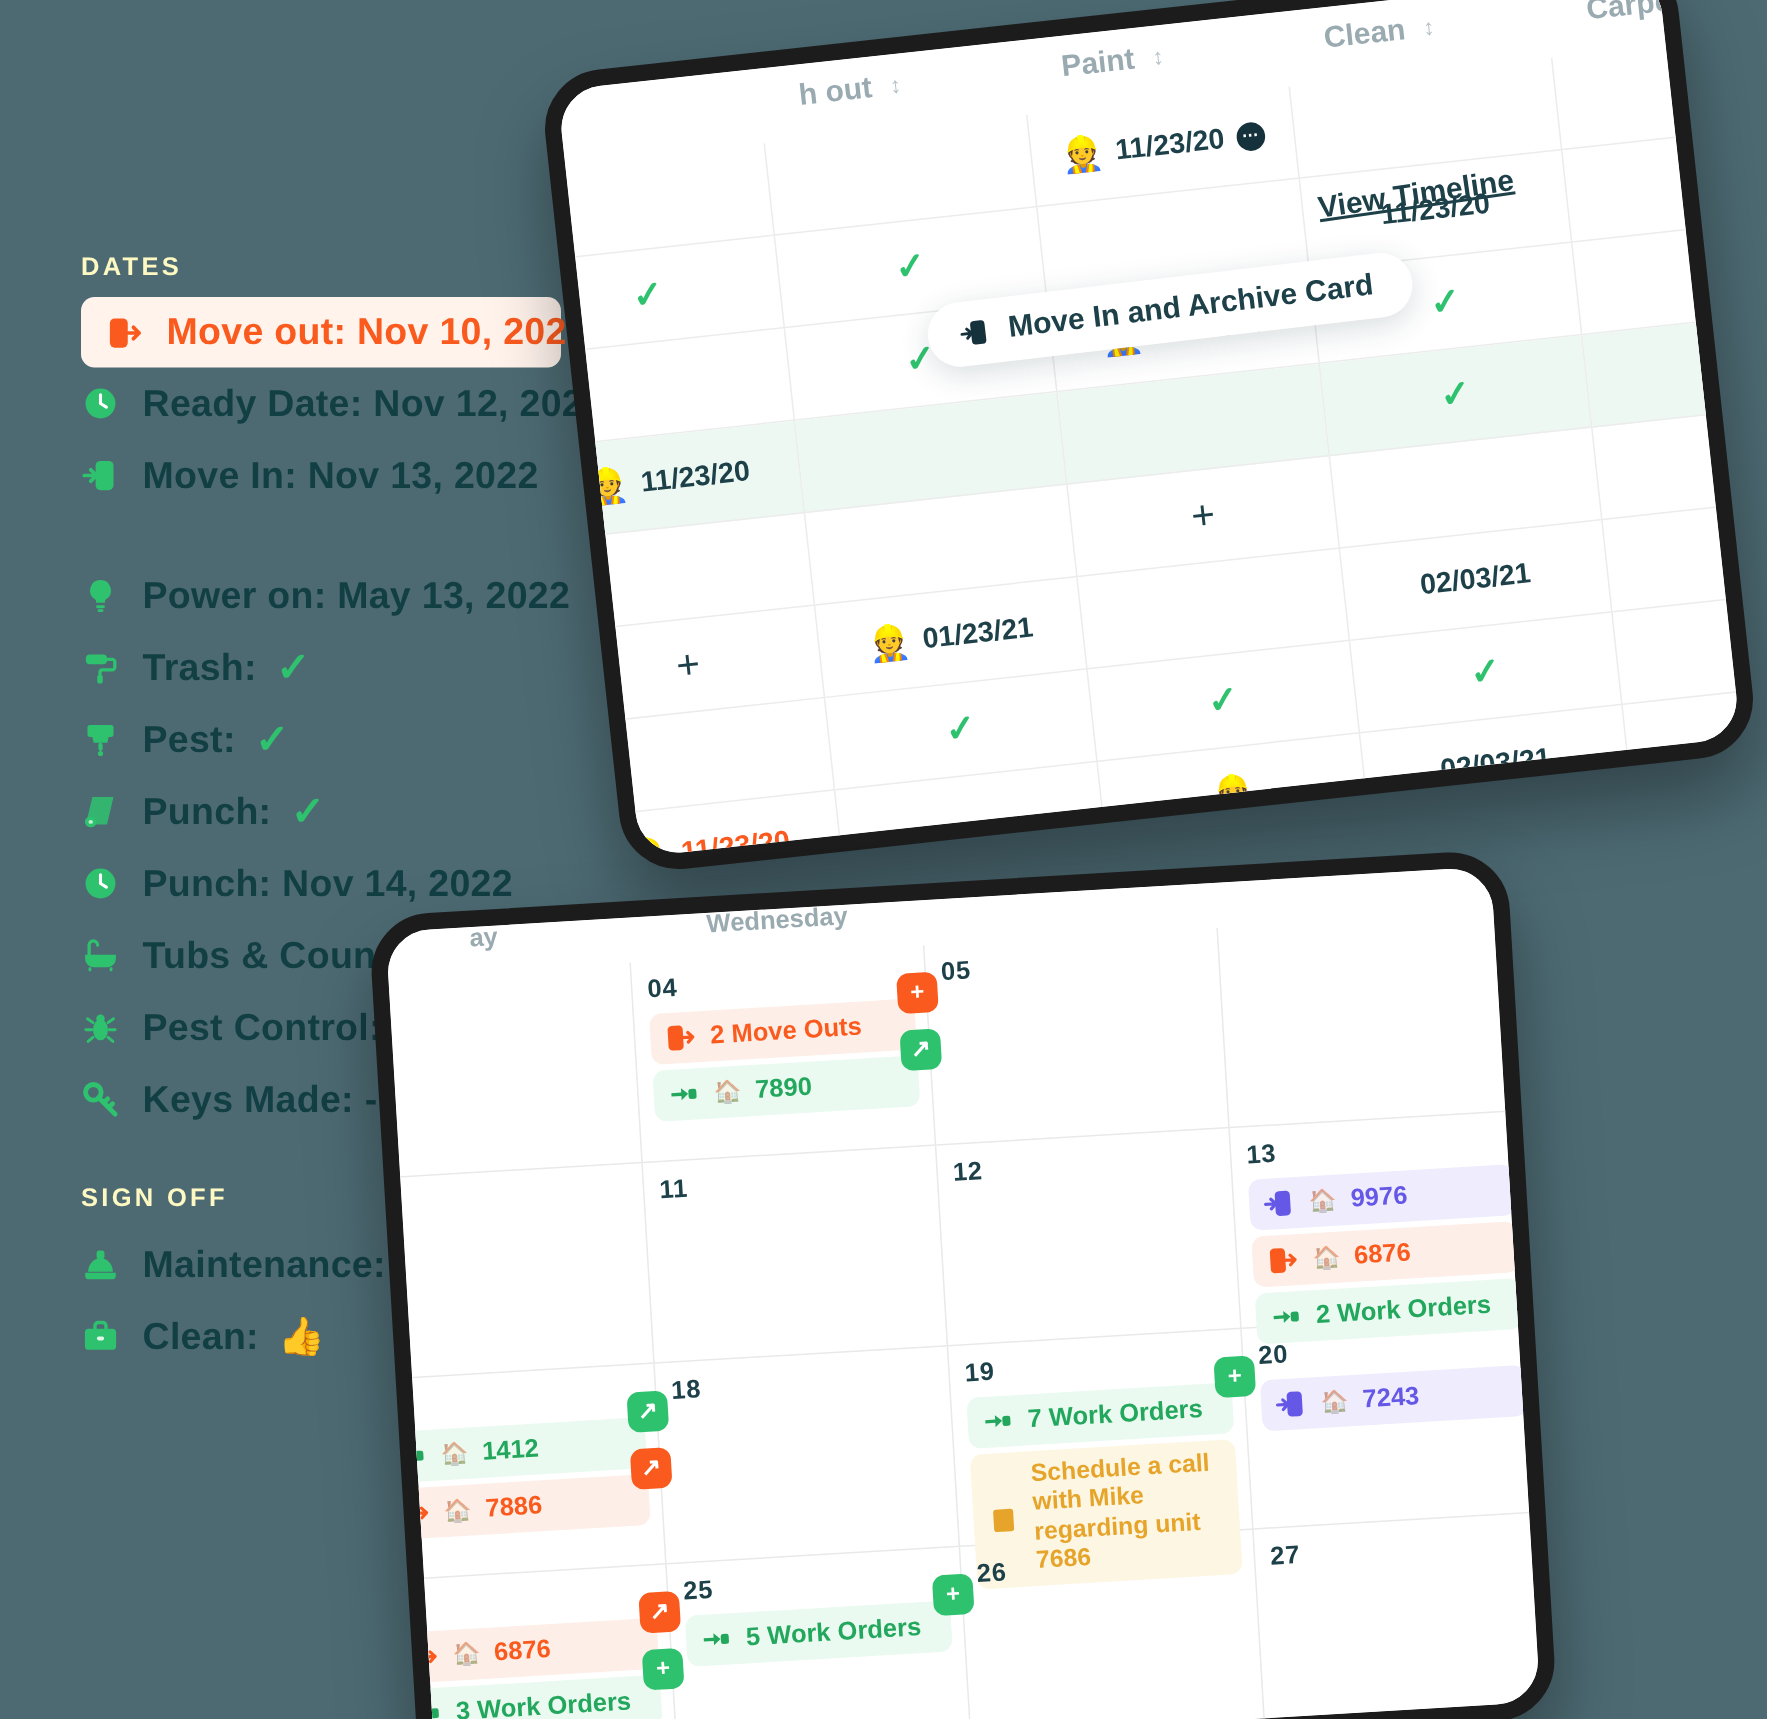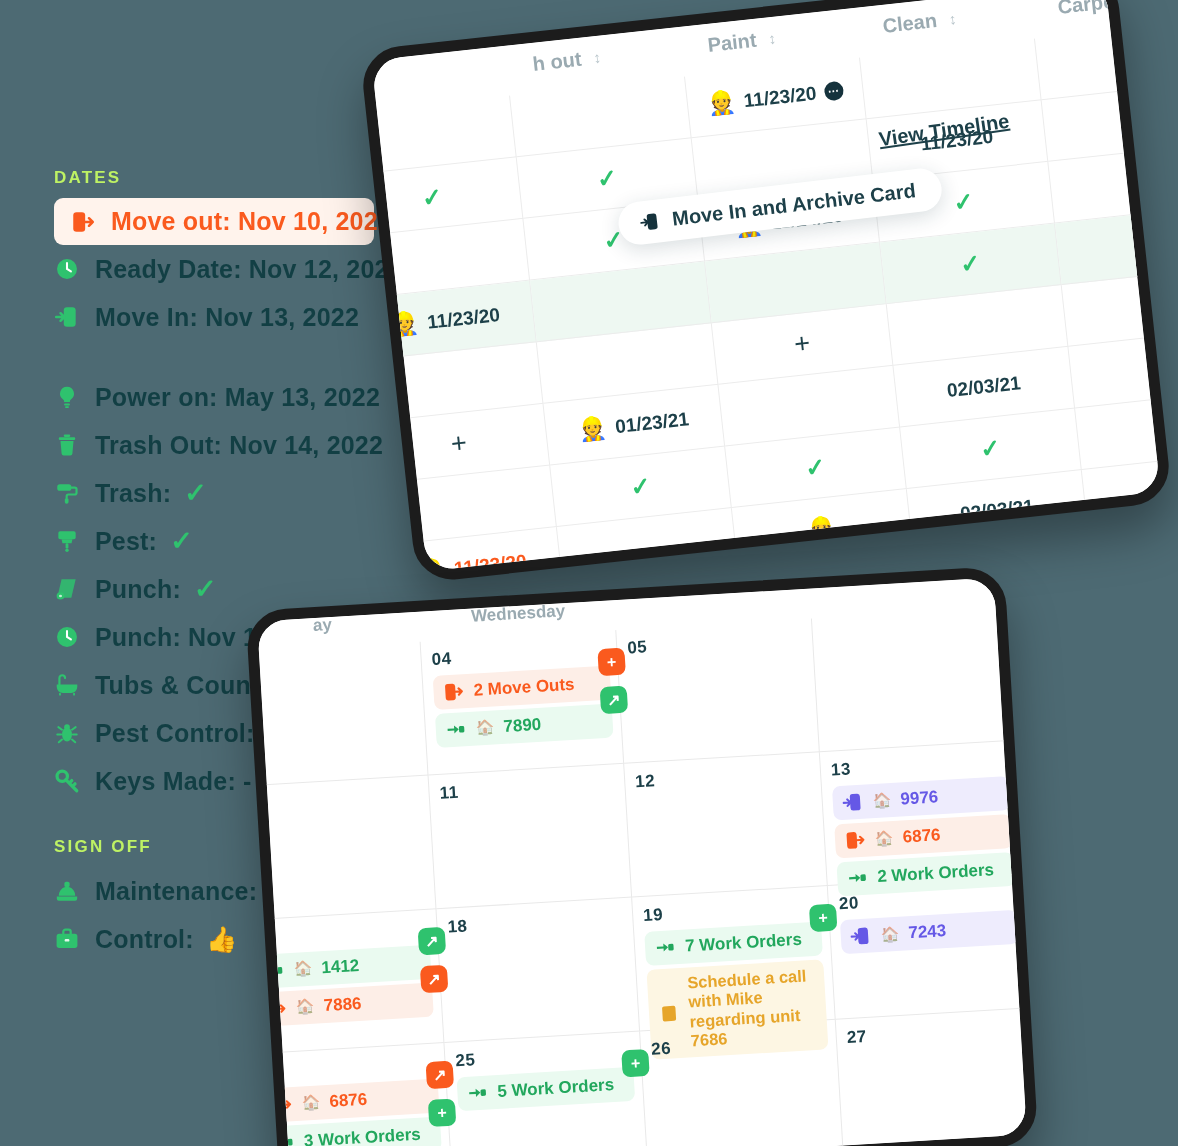--- a/index.html
+++ b/index.html
@@ -7,21 +7,21 @@
     width: 1178px; height: 1146px;
     overflow: hidden;
     background: #4d6a73;
     font-family: "Liberation Sans", sans-serif;
   }
   #stage { position: relative; width: 1178px; height: 1146px; overflow: hidden; }
 
   
   .sidebar { position: absolute; left: 52px; top: 168px; width: 420px; }
   .sb-section-title {
-    color: #bef264; font-size: 17px; font-weight: 700;
+    color: #fef9c3; font-size: 17px; font-weight: 700;
     letter-spacing: 2.2px; text-transform: uppercase;
     margin: 0 0 10px 2px;
   }
   .sb-row {
     display: flex; align-items: center; gap: 13px;
     height: 48px; white-space: nowrap;
   }
   .sb-label {
     color: #123f44; font-size: 25px; font-weight: 600; letter-spacing: .2px;
   }
@@ -180,31 +180,20 @@
               <rect x="9.3" y="18" width="5.4" height="1.8" rx=".9" fill="#2fc26e"></rect>
               <rect x="10.2" y="20.5" width="3.6" height="1.6" rx=".8" fill="#2fc26e"></rect>
             </svg>
           </span>
         <span class="sb-label">Power on: May 13, 2022</span>
 
       </div>
         <div class="sb-row">
         <span class="ico">
             <svg width="26" height="26" viewBox="0 0 24 24">
-              <rect x="9" y="2.2" width="6" height="2.3" rx="1" fill="#2fc26e"></rect>
-              <rect x="4.4" y="4.8" width="15.2" height="2.6" rx="1.1" fill="#2fc26e"></rect>
-              <path d="M6 8.2h12l-1 11.6a2 2 0 0 1-2 1.8H9a2 2 0 0 1-2-1.8L6 8.2z" fill="#2fc26e"></path>
-            </svg>
-          </span>
-        <span class="sb-label">Trash Out: Nov 14, 2022</span>
-
-      </div>
-        <div class="sb-row">
-        <span class="ico">
-            <svg width="26" height="26" viewBox="0 0 24 24">
               <rect x="3" y="4" width="13" height="6" rx="2.4" fill="#2fc26e"></rect>
               <path d="M16 7h3.2a1.6 1.6 0 0 1 1.6 1.6v3.2a1.6 1.6 0 0 1-1.6 1.6h-6a1.5 1.5 0 0 0-1.5 1.5v1.4" stroke="#2fc26e" stroke-width="2" fill="none" stroke-linecap="round"></path>
               <rect x="10" y="16.5" width="3.4" height="5.4" rx="1.6" fill="#2fc26e"></rect>
             </svg>
           </span>
         <span class="sb-label">Trash:</span>
         <span class="check-ic">✓</span>
       </div>
         <div class="sb-row">
         <span class="ico">
@@ -286,21 +275,21 @@
 
       </div>
         <div class="sb-row">
         <span class="ico">
             <svg width="26" height="26" viewBox="0 0 24 24">
               <rect x="2.4" y="7.2" width="19.2" height="13" rx="2.4" fill="#2fc26e"></rect>
               <path d="M8.6 7V5.4a2 2 0 0 1 2-2h2.8a2 2 0 0 1 2 2V7" stroke="#2fc26e" stroke-width="2.1" fill="none" stroke-linecap="round"></path>
               <rect x="9.8" y="12" width="4.4" height="2.4" rx="1.1" fill="#fff" opacity=".85"></rect>
             </svg>
           </span>
-        <span class="sb-label">Control:</span>
+        <span class="sb-label">Clean:</span>
         <span class="thumb-ic">👍</span>
       </div>
       </div>
   </div>
 
   <div class="card" id="grid-card">
     <div class="card-inner">
       <div class="gtable" id="grid-mount">
           <div class="grow">
             <div class="gcell head"></div>

